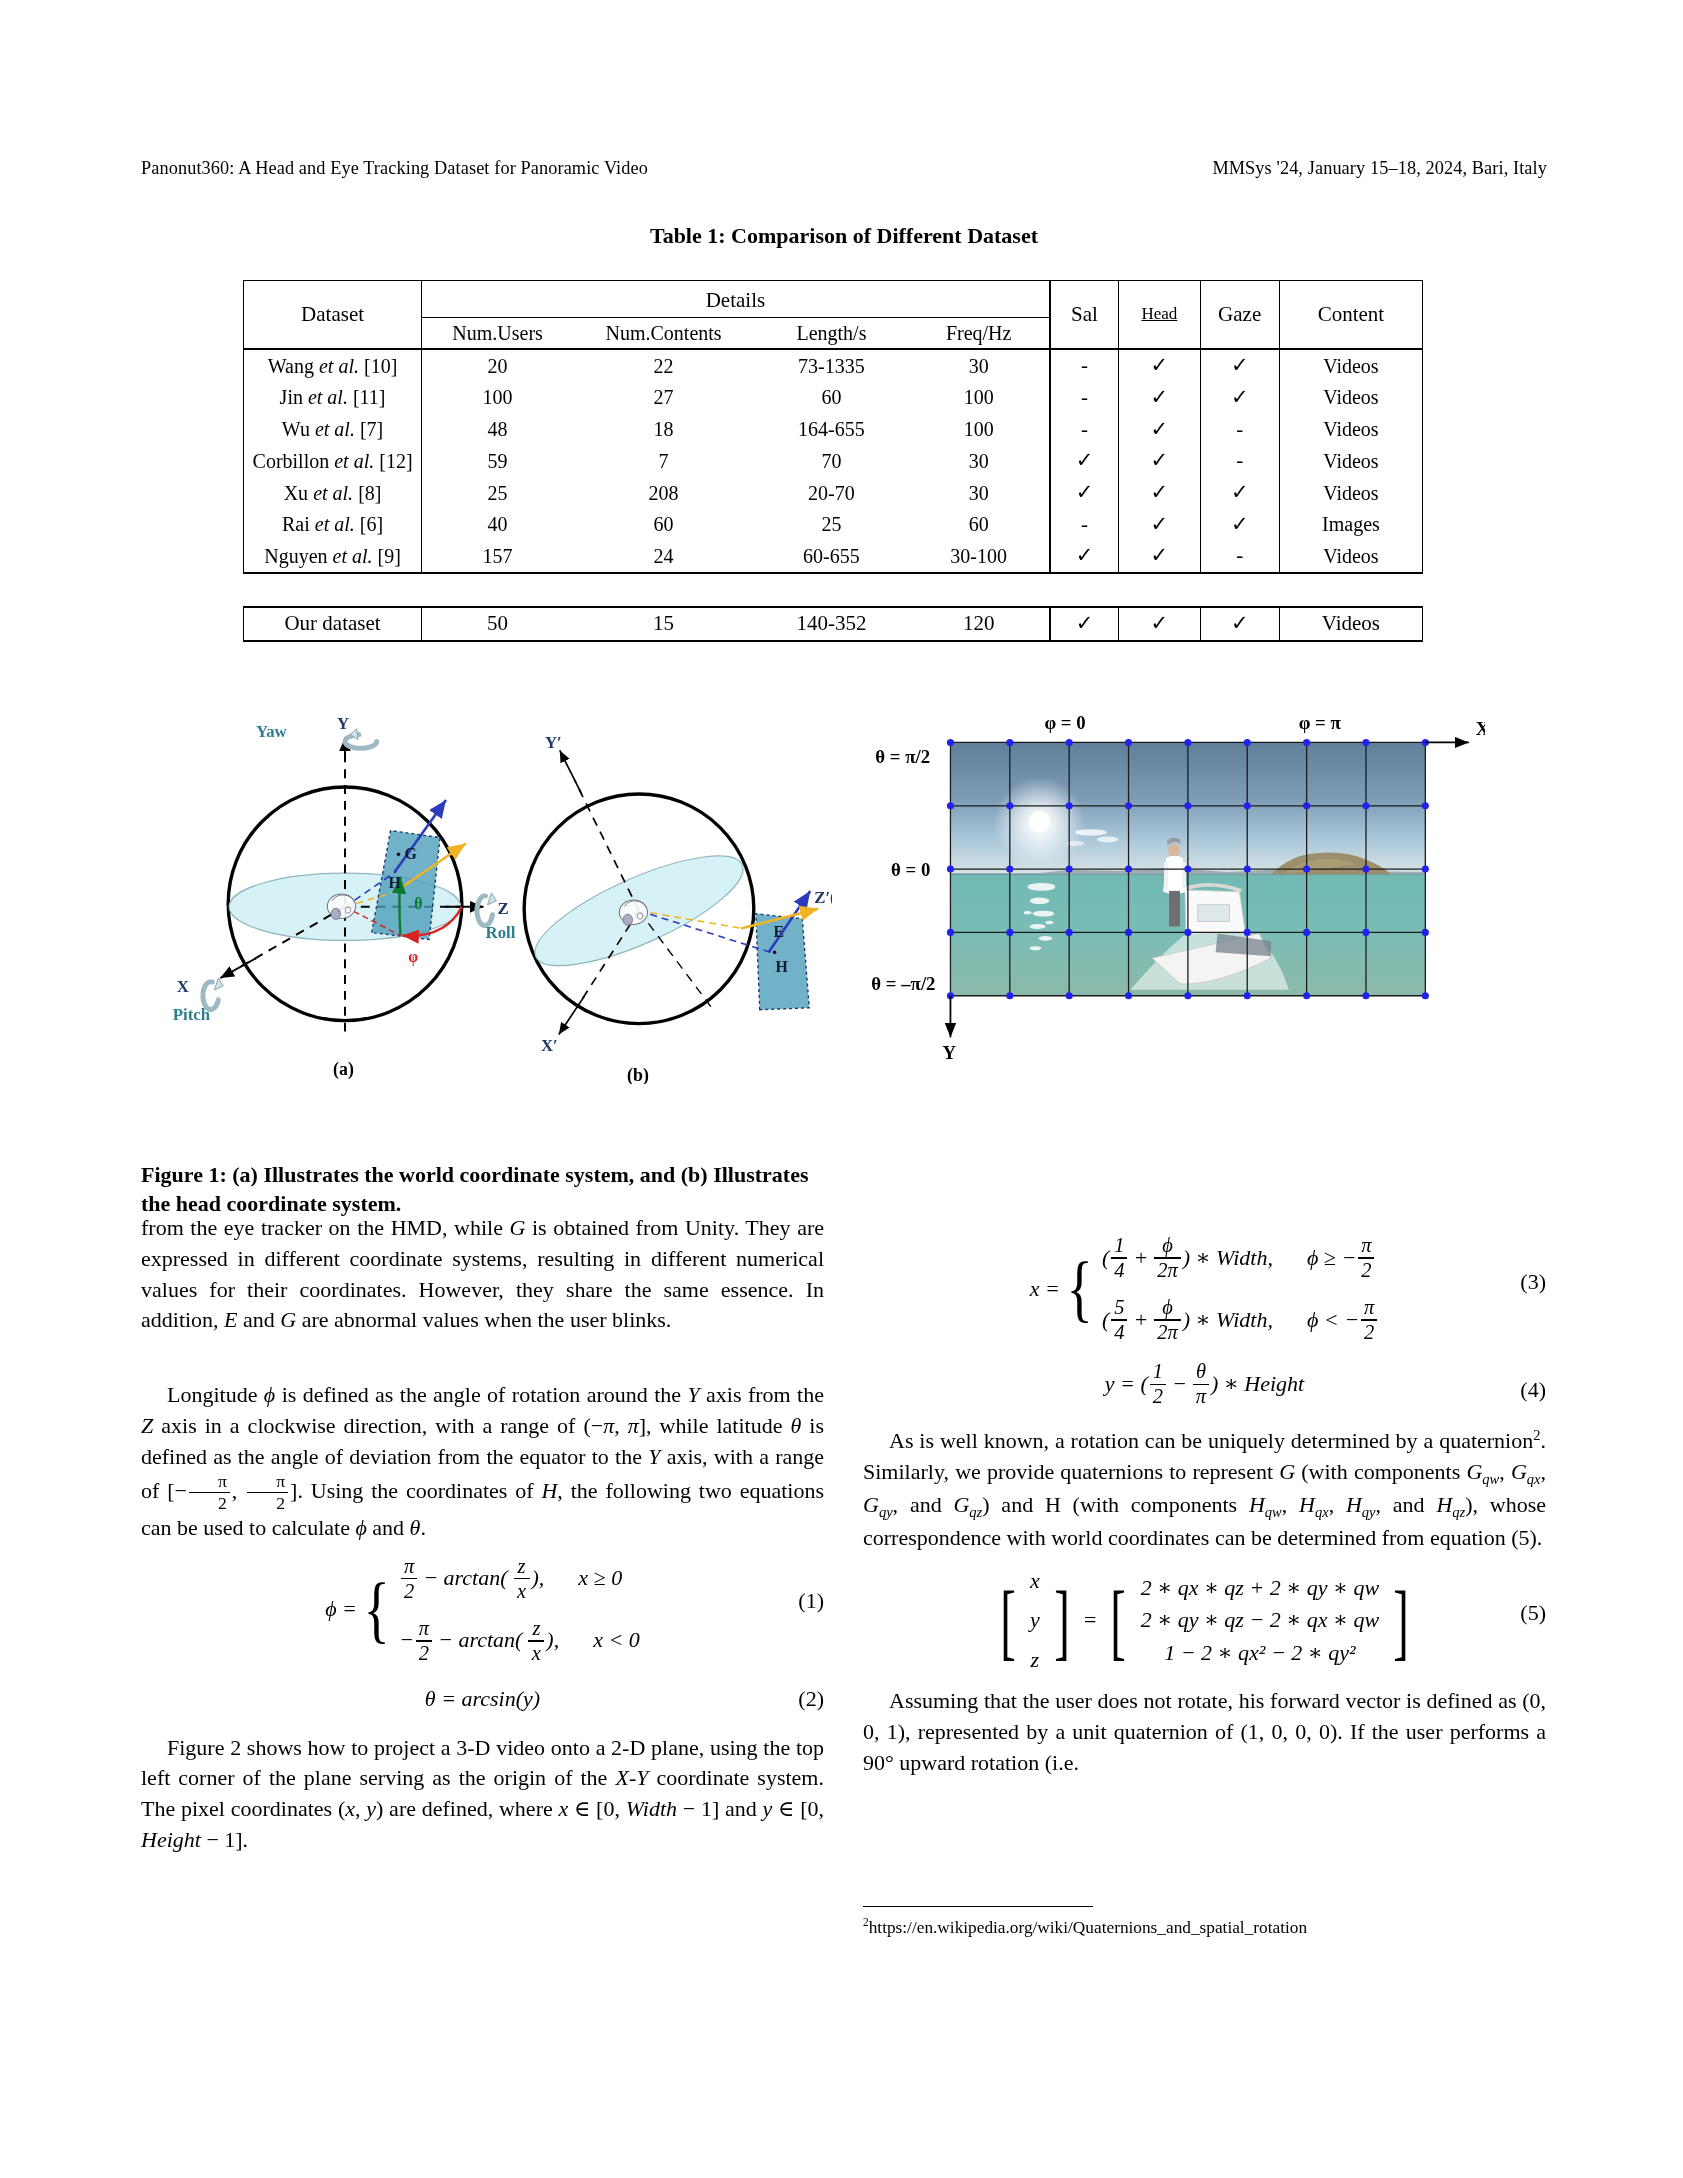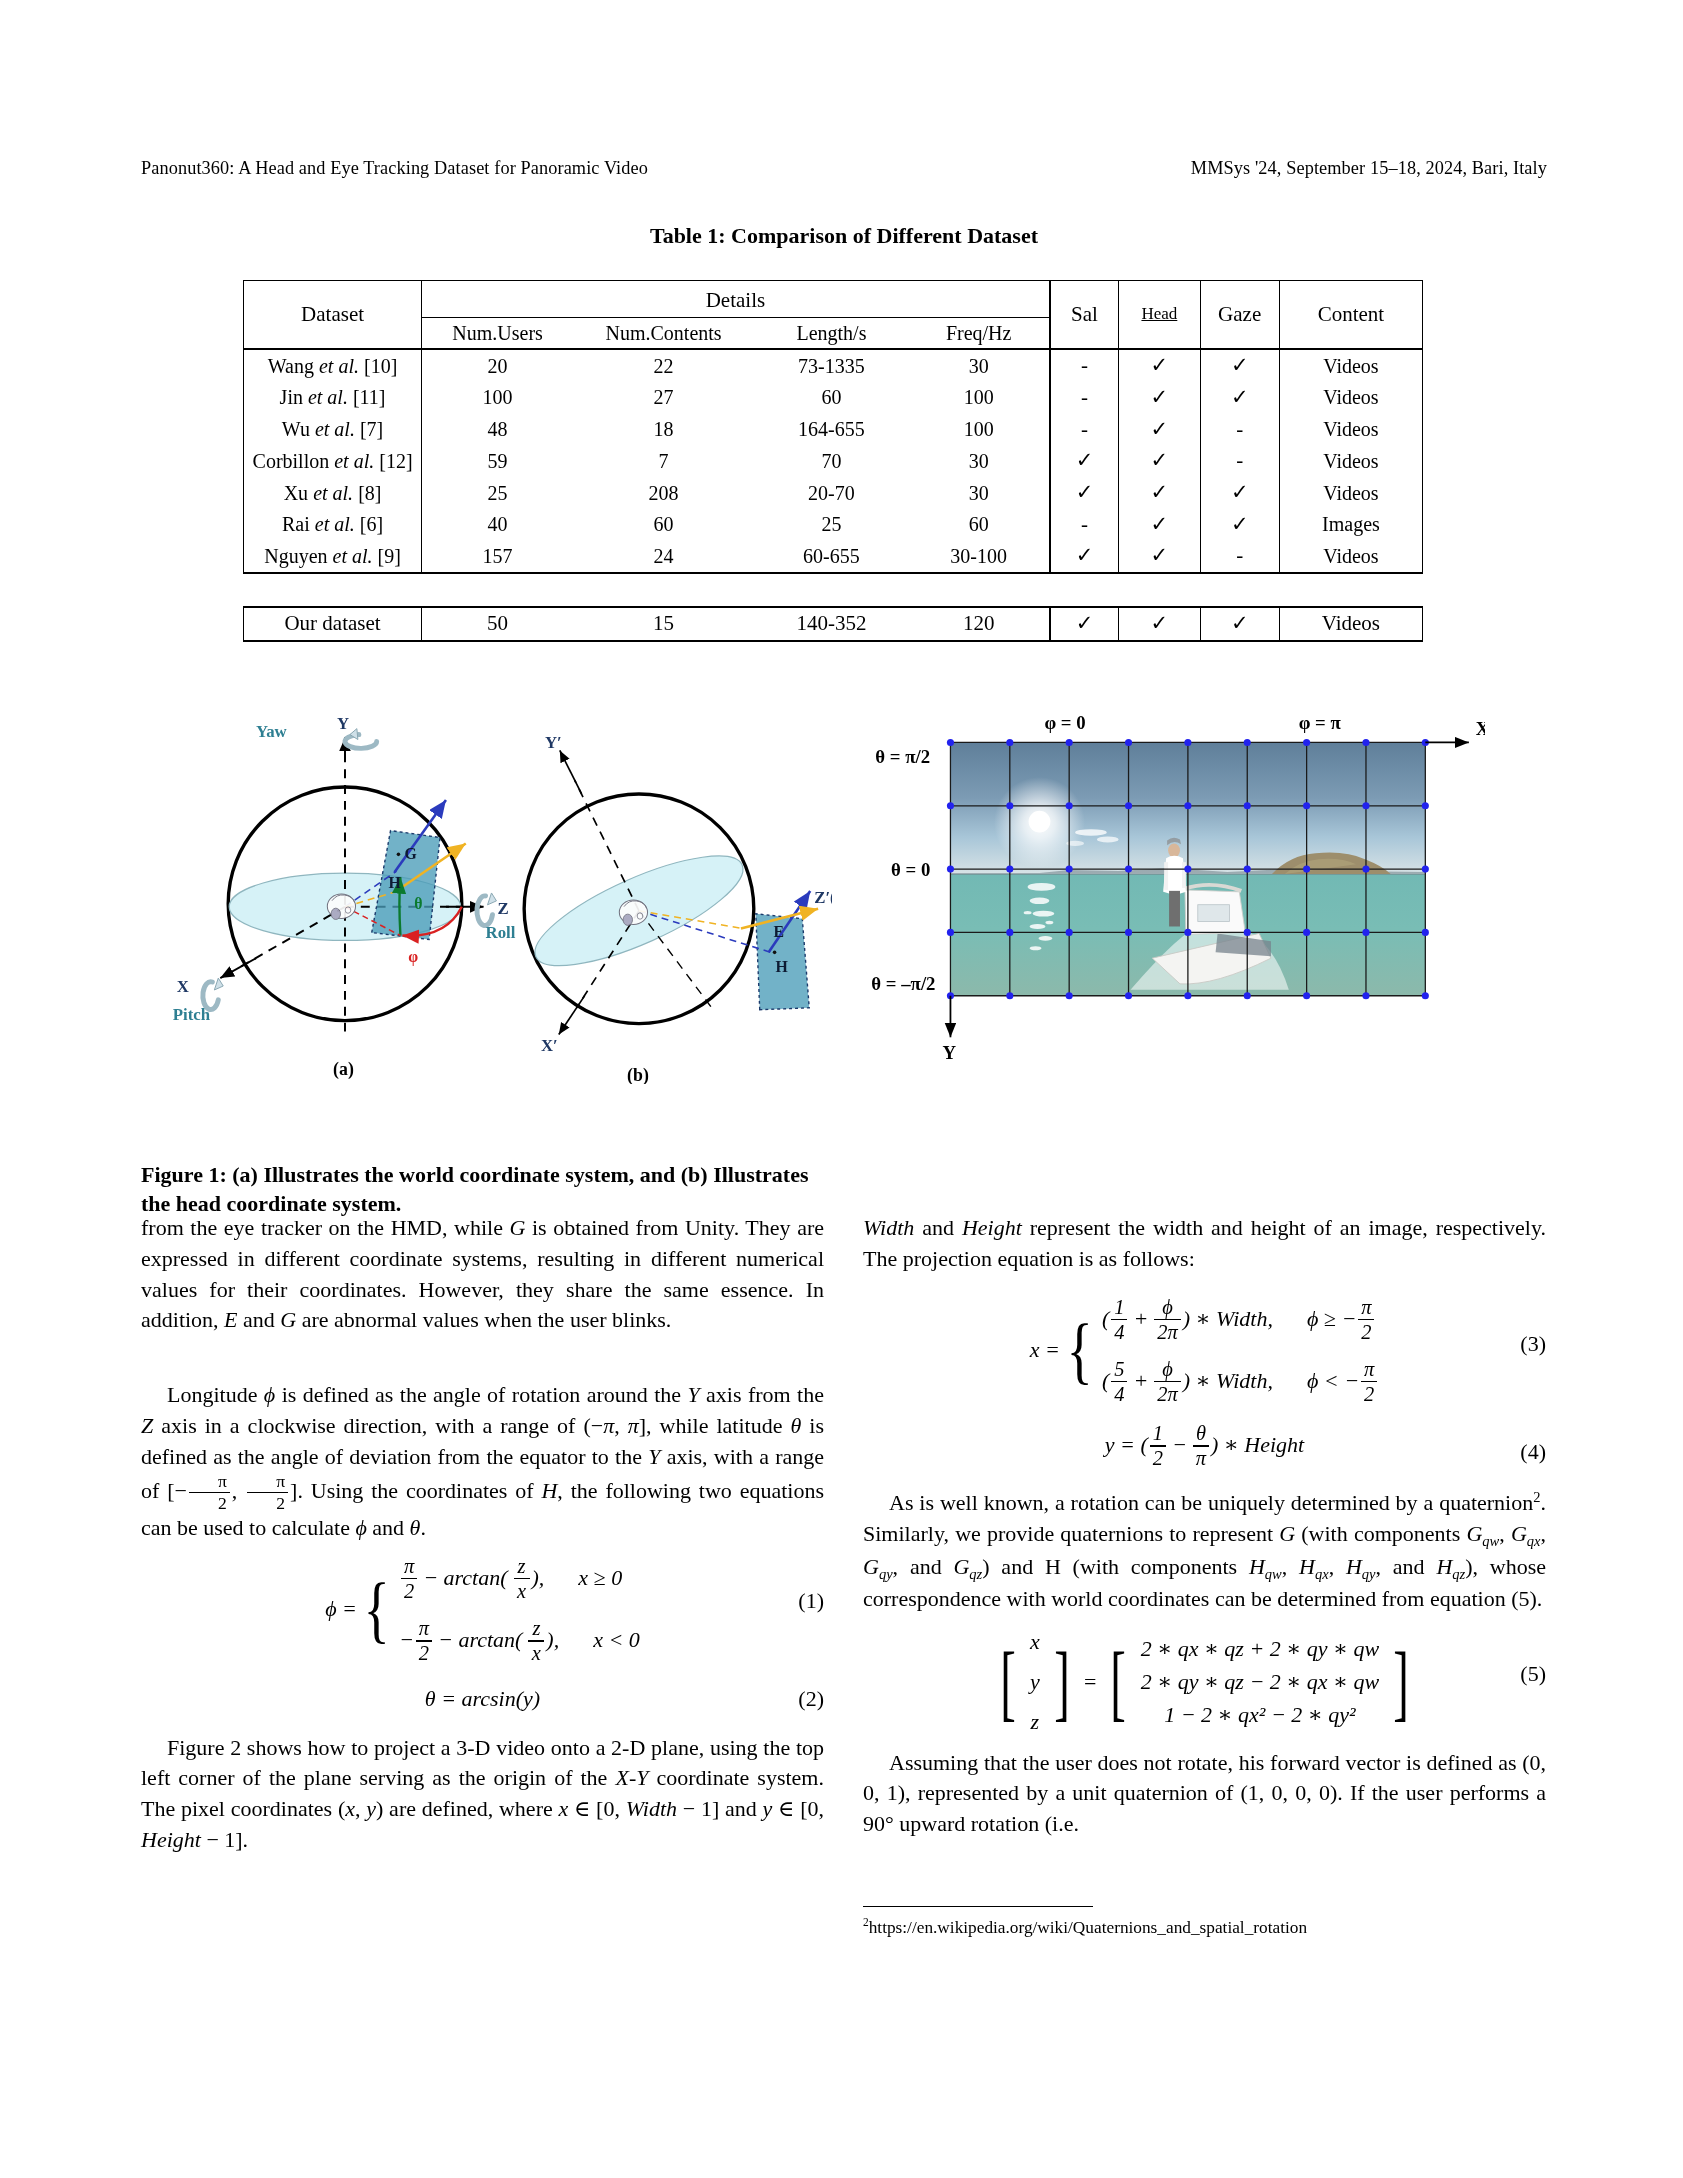--- a/index.html
+++ b/index.html
@@ -206,21 +206,21 @@
     margin-bottom: 9px;
   }
 </style>
 </head>
 <body>
 
 <div class="page">
 
   <div class="runhead">
     <span>Panonut360: A Head and Eye Tracking Dataset for Panoramic Video</span>
-    <span>MMSys '24, September 15–18, 2024, Bari, Italy</span>
+    <span>MMSys '24, January 15–18, 2024, Bari, Italy</span>
   </div>
 
   <div class="table-caption">Table 1: Comparison of Different Dataset</div>
 
   <div class="tbl-wrap">
     <table class="cmp">
       <colgroup>
         <col style="width:173px">
         <col style="width:147px">
         <col style="width:176px">
@@ -676,21 +676,20 @@
       <div class="eqbody">
         <span>θ = arcsin(y)</span>
       </div>
       <span class="eqnum" style="top:0;">(2)</span>
     </div>
 
     <p class="ind" style="margin-top:18px;">Figure 2 shows how to project a 3-D video onto a 2-D plane, using the top left corner of the plane serving as the origin of the <i>X</i>-<i>Y</i> coordinate system. The pixel coordinates (<i>x</i>, <i>y</i>) are defined, where <i>x</i> ∈ [0, <i>Width</i> − 1] and <i>y</i> ∈ [0, <i>Height</i> − 1].</p>
   </div>
 
   <div class="col colR">
-    <p><i>Width</i> and <i>Height</i> represent the width and height of an image, respectively. The projection equation is as follows:</p>
 
     <div class="eqrow" style="margin-top:22px;">
       <div class="eqbody">
         <span style="margin-right:2px;">x =</span>
         <span class="brace">{</span>
         <span class="cases">
           <span class="caseline">
             <span>(</span>
             <span class="frac">
                 <span class="num">1</span>

